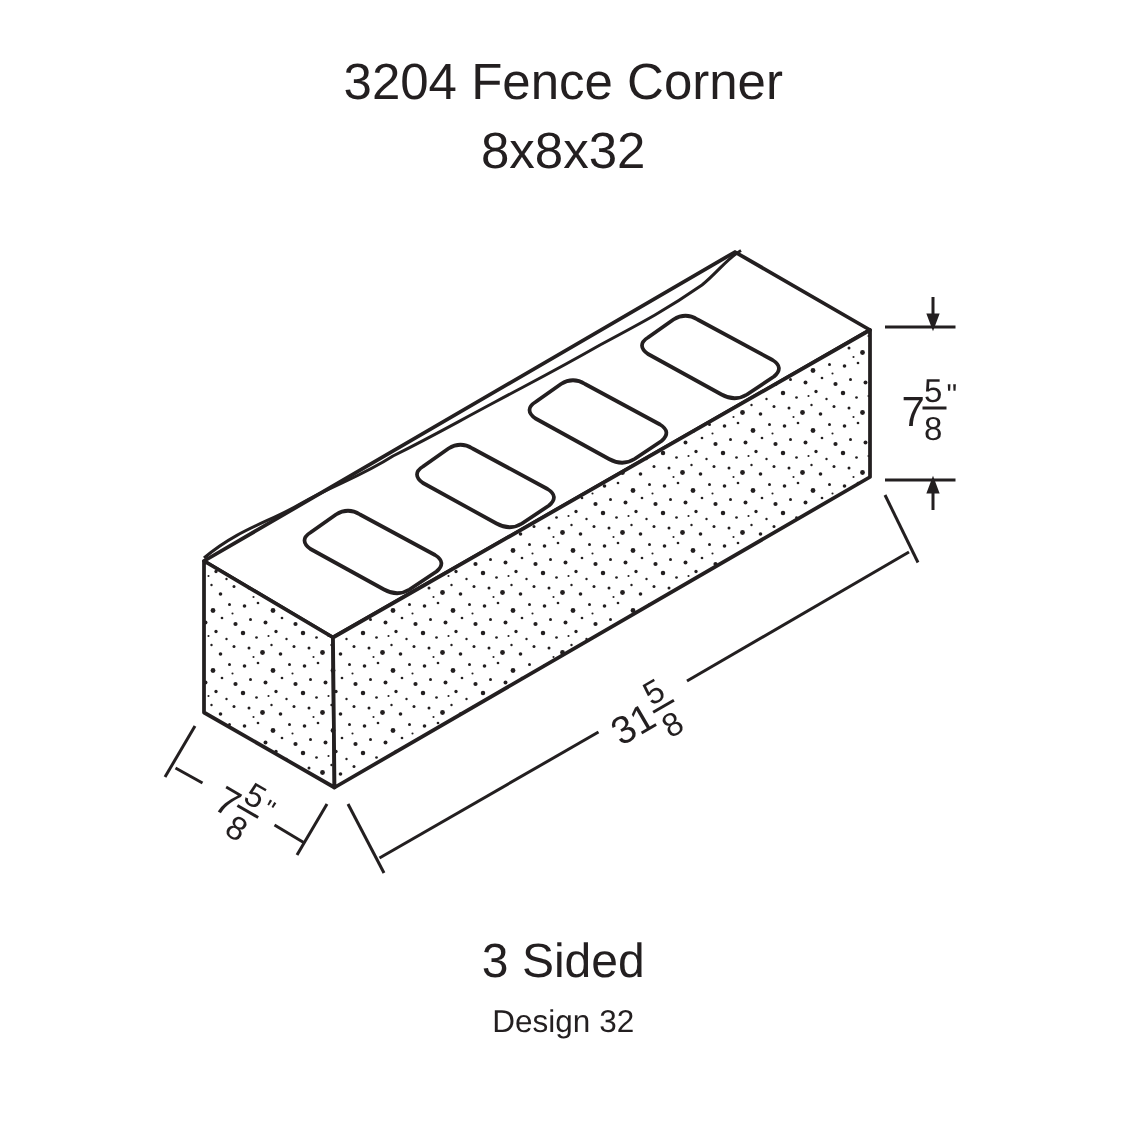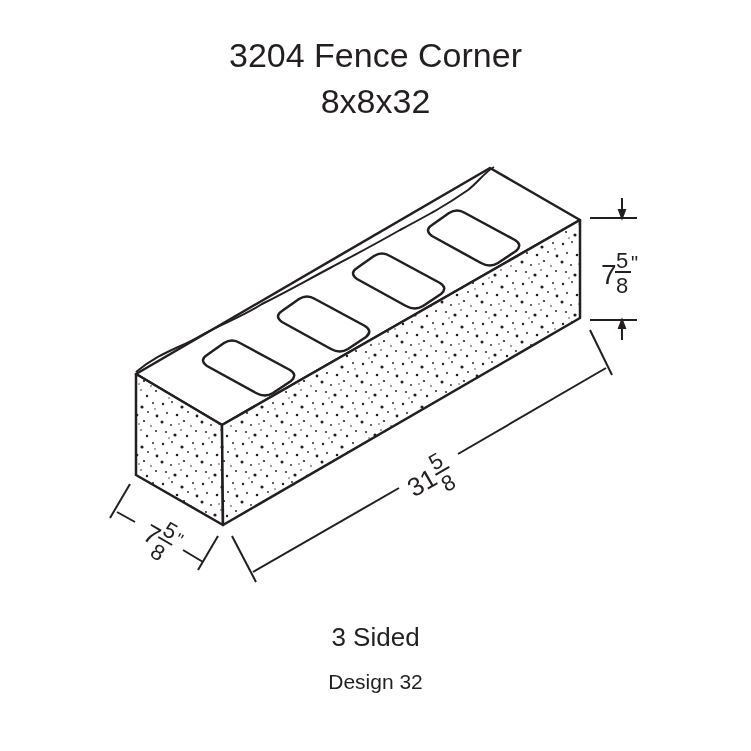--- a/index.html
+++ b/index.html
@@ -1,20 +1,20 @@
 <!DOCTYPE html>
 <html><head>
   <meta charset="utf-8">
   <style>
     html, body { margin: 0; padding: 0; background: #ffffff; }
     body { width: 751px; height: 751px; position: relative; overflow: hidden; font-family: "Liberation Sans", sans-serif; color: #231f20; }
     .title { position: absolute; left: 0; width: 751px; text-align: center; font-size: 34px; line-height: 1; }
     #t1 { top: 38px; }
     #t2 { top: 84px; }
-    #b1 { top: 624px; font-size: 26px; }
+    #b1 { top: 624px; font-size: 32px; }
     #b2 { top: 671px; font-size: 21px; }
     svg { position: absolute; left: 0; top: 0; }
     .dimtext { font-family: "Liberation Sans", sans-serif; fill: #231f20; }
   </style>
 </head>
 <body>
 
 <div id="t1" class="title">3204 Fence Corner</div>
 <div id="t2" class="title">8x8x32</div>
 

